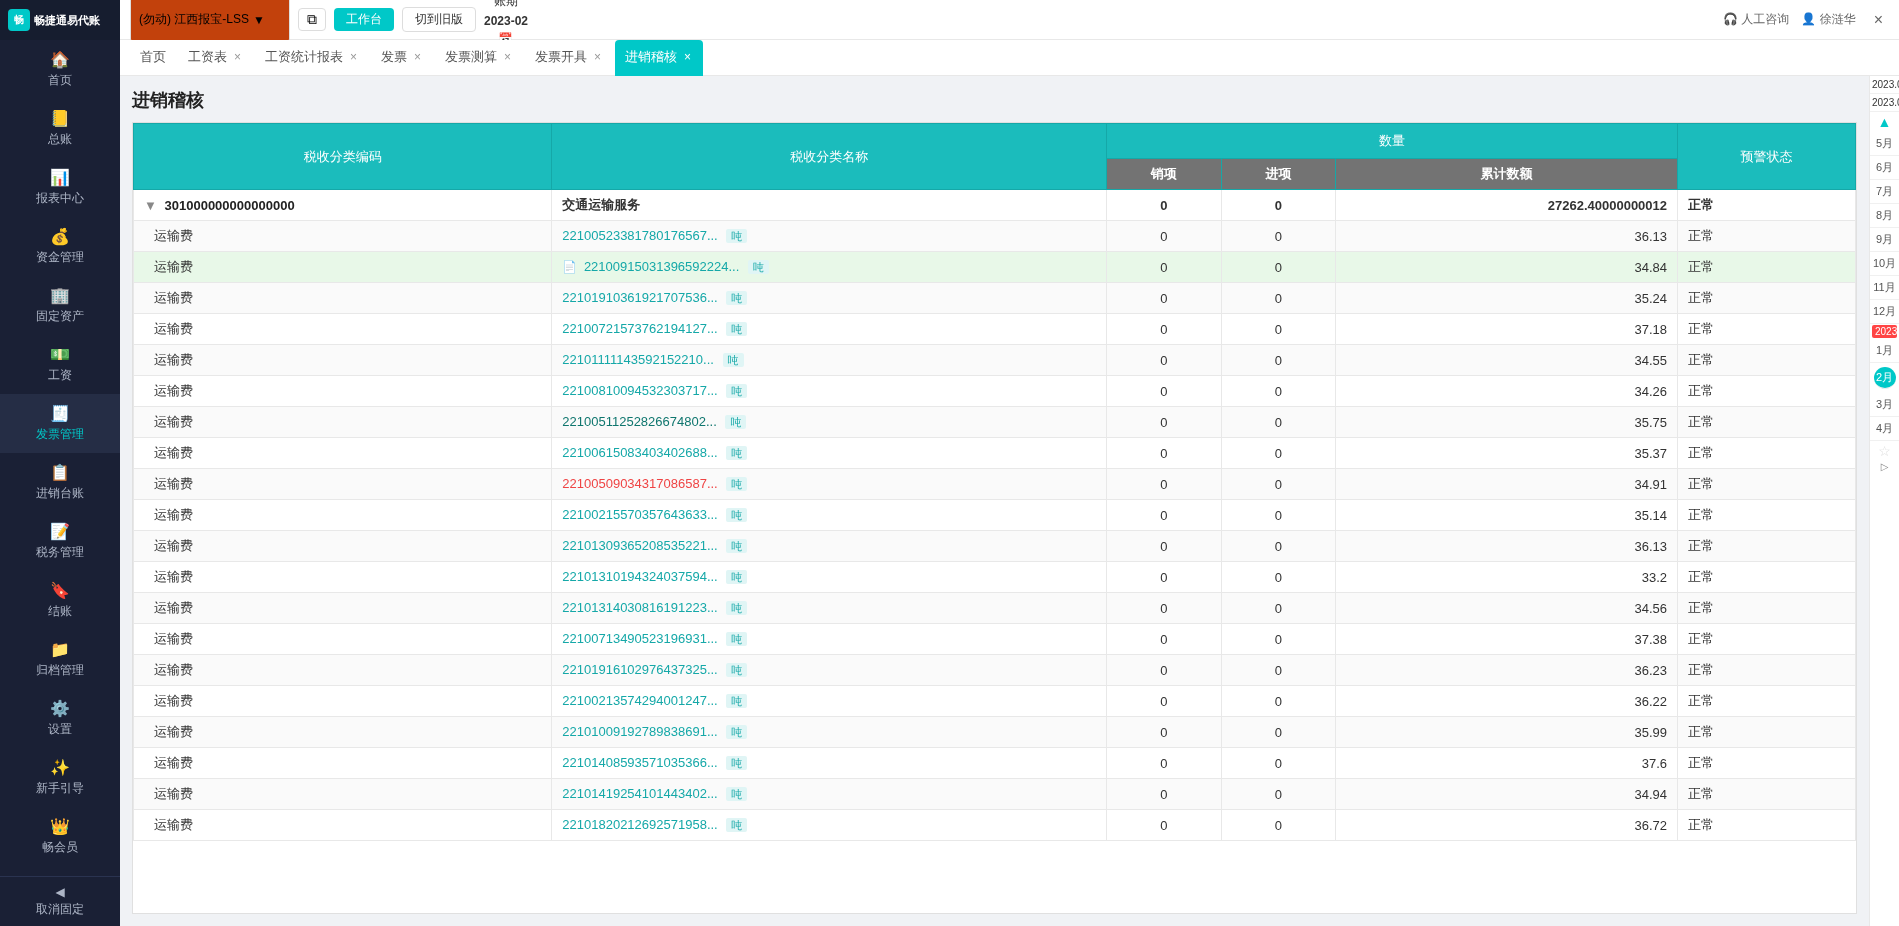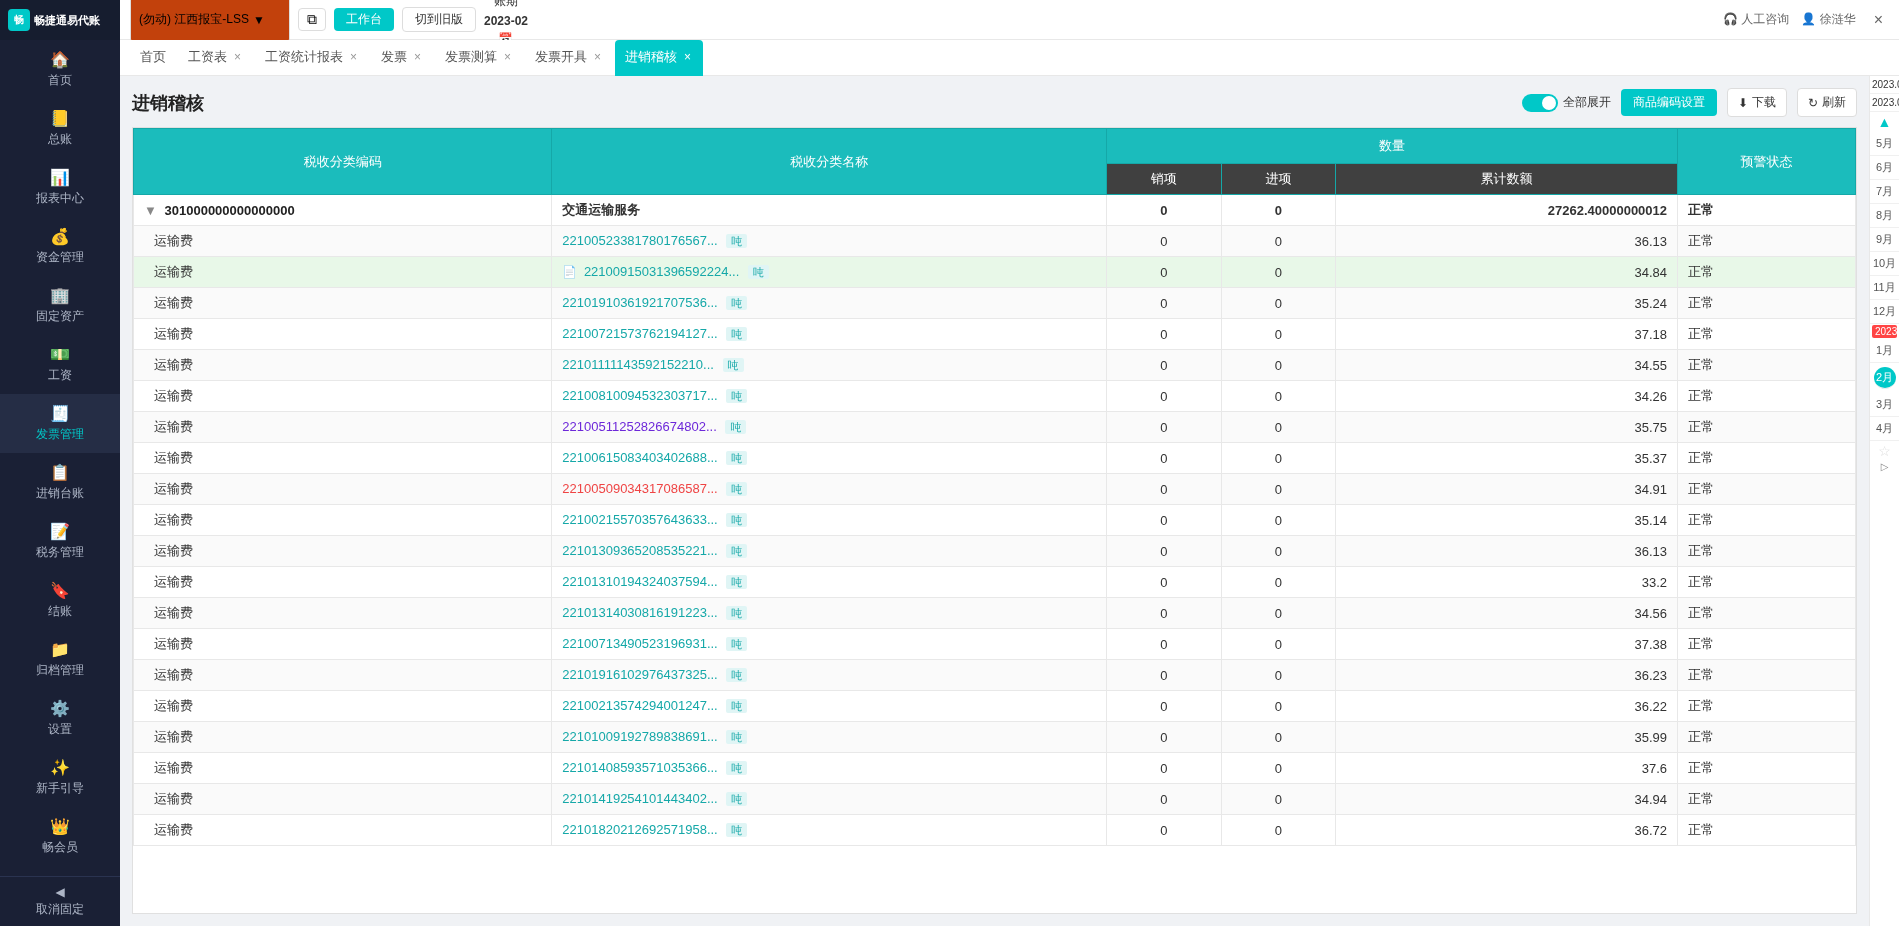--- a/index.html
+++ b/index.html
@@ -249,26 +249,26 @@
     }
     table thead tr.header-top th {
       background: #1bbcbc;
       color: white;
       padding: 8px 10px;
       text-align: center;
       border: 1px solid #15a8a8;
       font-weight: normal;
     }
     table thead tr.header-sub th {
-      background: #404040;
+      background: #737373;
       color: white;
       padding: 6px 10px;
       text-align: center;
       border: 1px solid #15a8a8;
-      font-weight: normal;
+      font-weight: bold;
     }
     table tbody tr td {
       padding: 6px 10px;
       border: 1px solid #e8e8e8;
       color: #333;
     }
     table tbody tr:nth-child(even) { background: #fafafa; }
     table tbody tr.highlighted { background: #e8f8e8; }
     table tbody td.centered { text-align: center; }
     table tbody td.numeric { text-align: right; }
@@ -465,35 +465,20 @@
       <span>进销稽核</span>
       <span class="tab-close">×</span>
     </div>
   </div>
 
   <div class="content">
     <div class="page-area">
 
       <div class="page-header">
         <h1 class="page-title">进销稽核</h1>
-        <div class="header-actions">
-          <div class="toggle-group">
-            <div class="toggle-switch"></div>
-            <span>全部展开</span>
-          </div>
-          <button class="btn-goods-setting">商品编码设置</button>
-          <button class="btn-download">
-            <span>⬇</span>
-            <span>下载</span>
-          </button>
-          <button class="btn-refresh">
-            <span>↻</span>
-            <span>刷新</span>
-          </button>
-        </div>
       </div>
 
       <div class="table-container">
         <table>
           <thead>
             <tr class="header-top">
               <th rowspan="2">税收分类编码</th>
               <th rowspan="2">税收分类名称</th>
               <th colspan="3">数量</th>
               <th rowspan="2">预警状态</th>
@@ -566,21 +551,21 @@
       <td style="padding-left:20px;">运输费</td>
       <td><span style="color:#15a8a8;cursor:pointer;">22100810094532303717...</span>
       <span style="background:#e0f5f5;color:#15a8a8;padding:1px 5px;border-radius:2px;font-size:11px;margin-left:5px;">吨</span></td>
       <td class="centered">0</td>
       <td class="centered">0</td>
       <td class="numeric">34.26</td>
       <td>正常</td>
     </tr>
               <tr>
       <td style="padding-left:20px;">运输费</td>
-      <td><span style="color:#6d28d9;cursor:pointer;">22100511252826674802...</span>
+      <td><span style="color:#0f766e;cursor:pointer;">22100511252826674802...</span>
       <span style="background:#e0f5f5;color:#15a8a8;padding:1px 5px;border-radius:2px;font-size:11px;margin-left:5px;">吨</span></td>
       <td class="centered">0</td>
       <td class="centered">0</td>
       <td class="numeric">35.75</td>
       <td>正常</td>
     </tr>
               <tr>
       <td style="padding-left:20px;">运输费</td>
       <td><span style="color:#15a8a8;cursor:pointer;">22100615083403402688...</span>
       <span style="background:#e0f5f5;color:#15a8a8;padding:1px 5px;border-radius:2px;font-size:11px;margin-left:5px;">吨</span></td>

